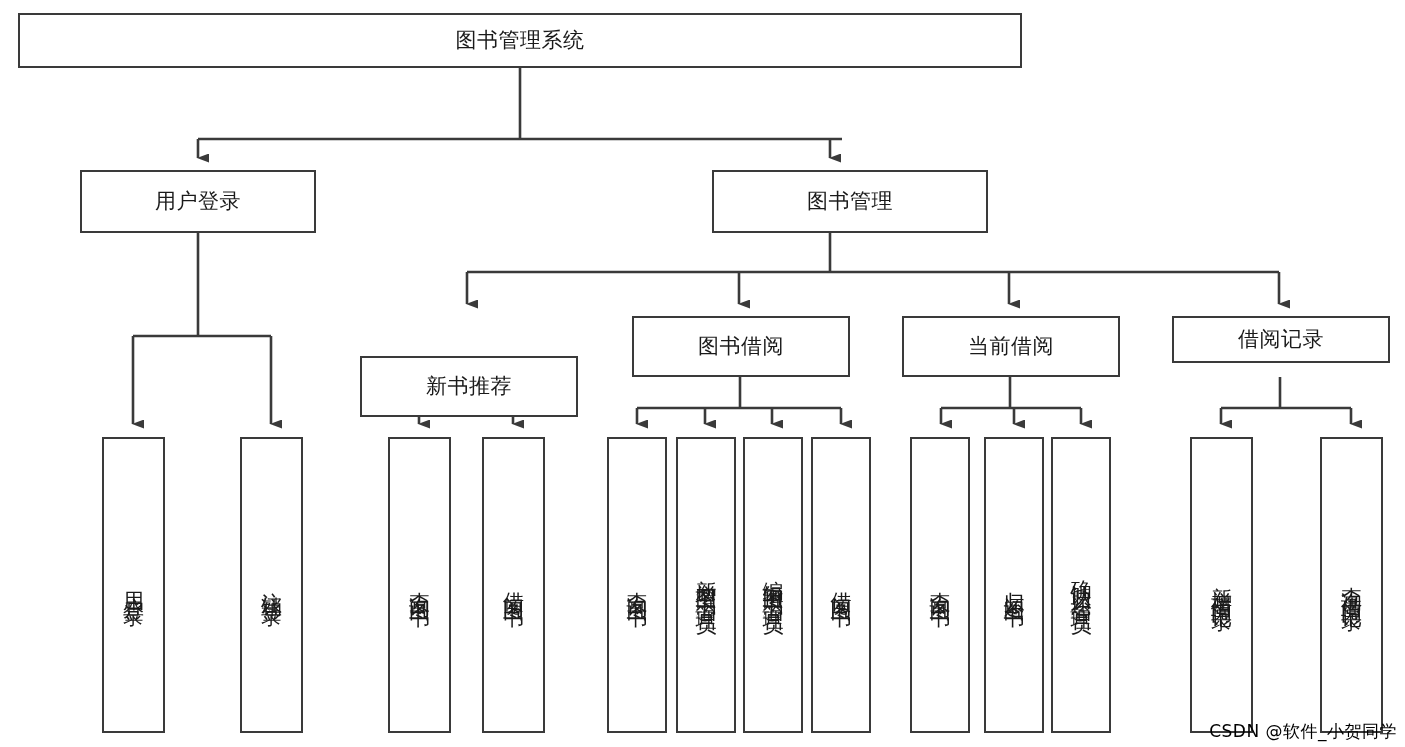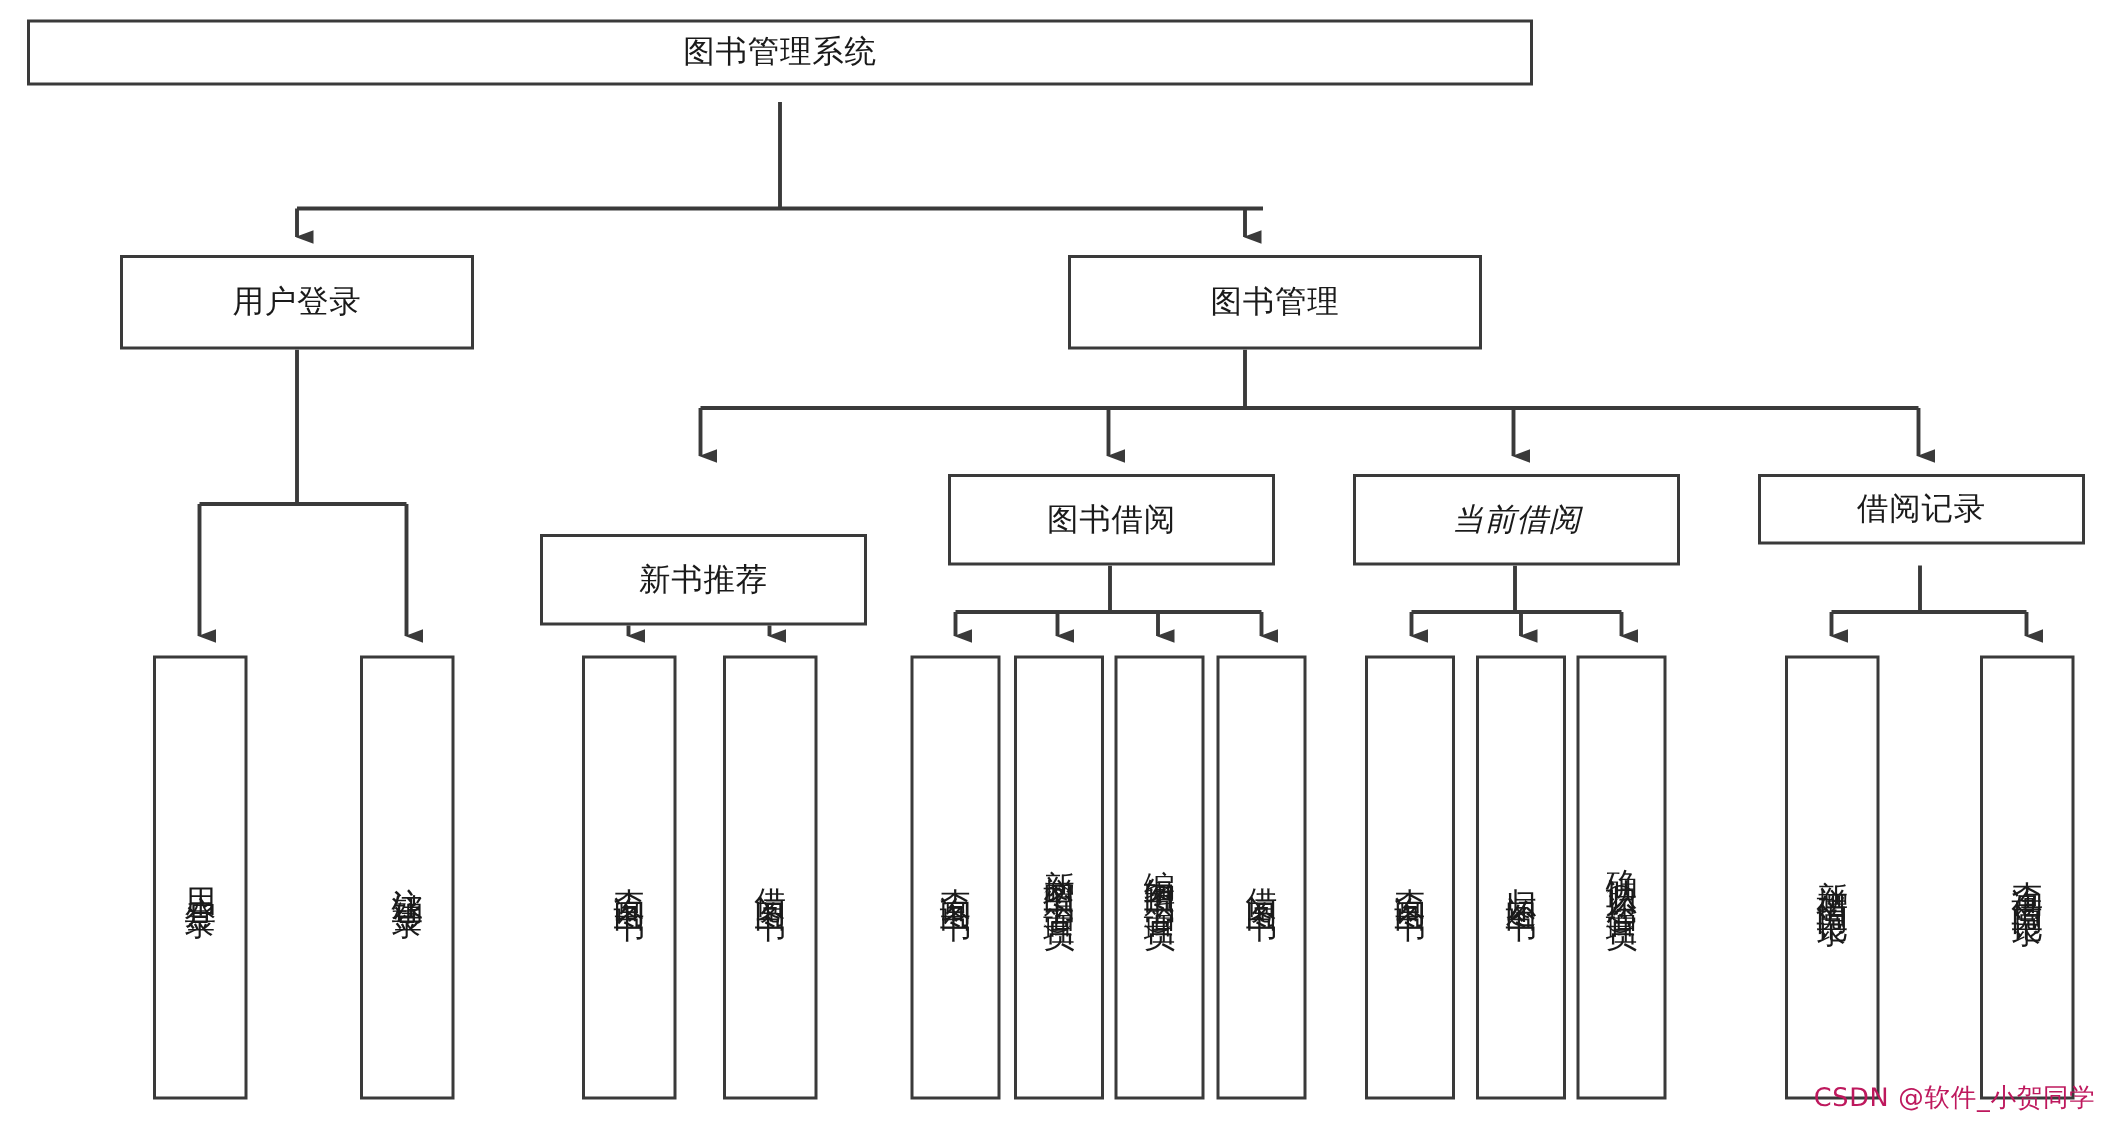--- a/index.html
+++ b/index.html
@@ -51,21 +51,21 @@
     writing-mode: vertical-rl;
     text-orientation: upright;
     display: block;
     white-space: nowrap;
   }
   #watermark {
     position: absolute;
     right: 8px;
     bottom: 4px;
     font-size: 17px;
-    color: #be185d;
+    color: #000000;
     letter-spacing: 0.5px;
     white-space: nowrap;
   }
 </style>
 </head>
 <body>
 
 <div id="canvas">
 
   <svg id="wires" viewBox="0 0 1405 747" xmlns="http://www.w3.org/2000/svg">
@@ -111,38 +111,38 @@
       <path d="M1014,408 L1014,424" marker-end="url(#ar)"></path>
       <path d="M1081,408 L1081,424" marker-end="url(#ar)"></path>
 
       <path d="M1280,377 L1280,408"></path>
       <path d="M1221,408 L1351,408"></path>
       <path d="M1221,408 L1221,424" marker-end="url(#ar)"></path>
       <path d="M1351,408 L1351,424" marker-end="url(#ar)"></path>
     </g>
   </svg>
 
-  <div class="node h" style="left:18px; top:13px; width:1004px; height:44px;">
+  <div class="node h" style="left:18px; top:13px; width:1004px; height:55px;">
     <span>图书管理系统</span>
   </div>
 
   <div class="node h" style="left:80px; top:170px; width:236px; height:63px;">
     <span>用户登录</span>
   </div>
   <div class="node h" style="left:712px; top:170px; width:276px; height:63px;">
     <span>图书管理</span>
   </div>
 
   <div class="node h" style="left:360px; top:316px; width:218px; height:61px;margin-top:40px;">
     <span>新书推荐</span>
   </div>
   <div class="node h" style="left:632px; top:316px; width:218px; height:61px;justify-content:center;">
     <span>图书借阅</span>
   </div>
-  <div class="node h" style="left:902px; top:316px; width:218px; height:61px;font-style:italic;">
+  <div class="node h" style="left:902px; top:316px; width:218px; height:61px;">
     <span>当前借阅</span>
   </div>
   <div class="node h" style="left:1172px; top:316px; width:218px; height:47px;font-family:Liberation Serif, serif;">
     <span>借阅记录</span>
   </div>
 
   <div class="node v" style="left:102px; top:437px; width:63px; height:296px;">
     <span class="vtext">用户登录</span>
   </div>
   <div class="node v" style="left:240px; top:437px; width:63px; height:296px;">

